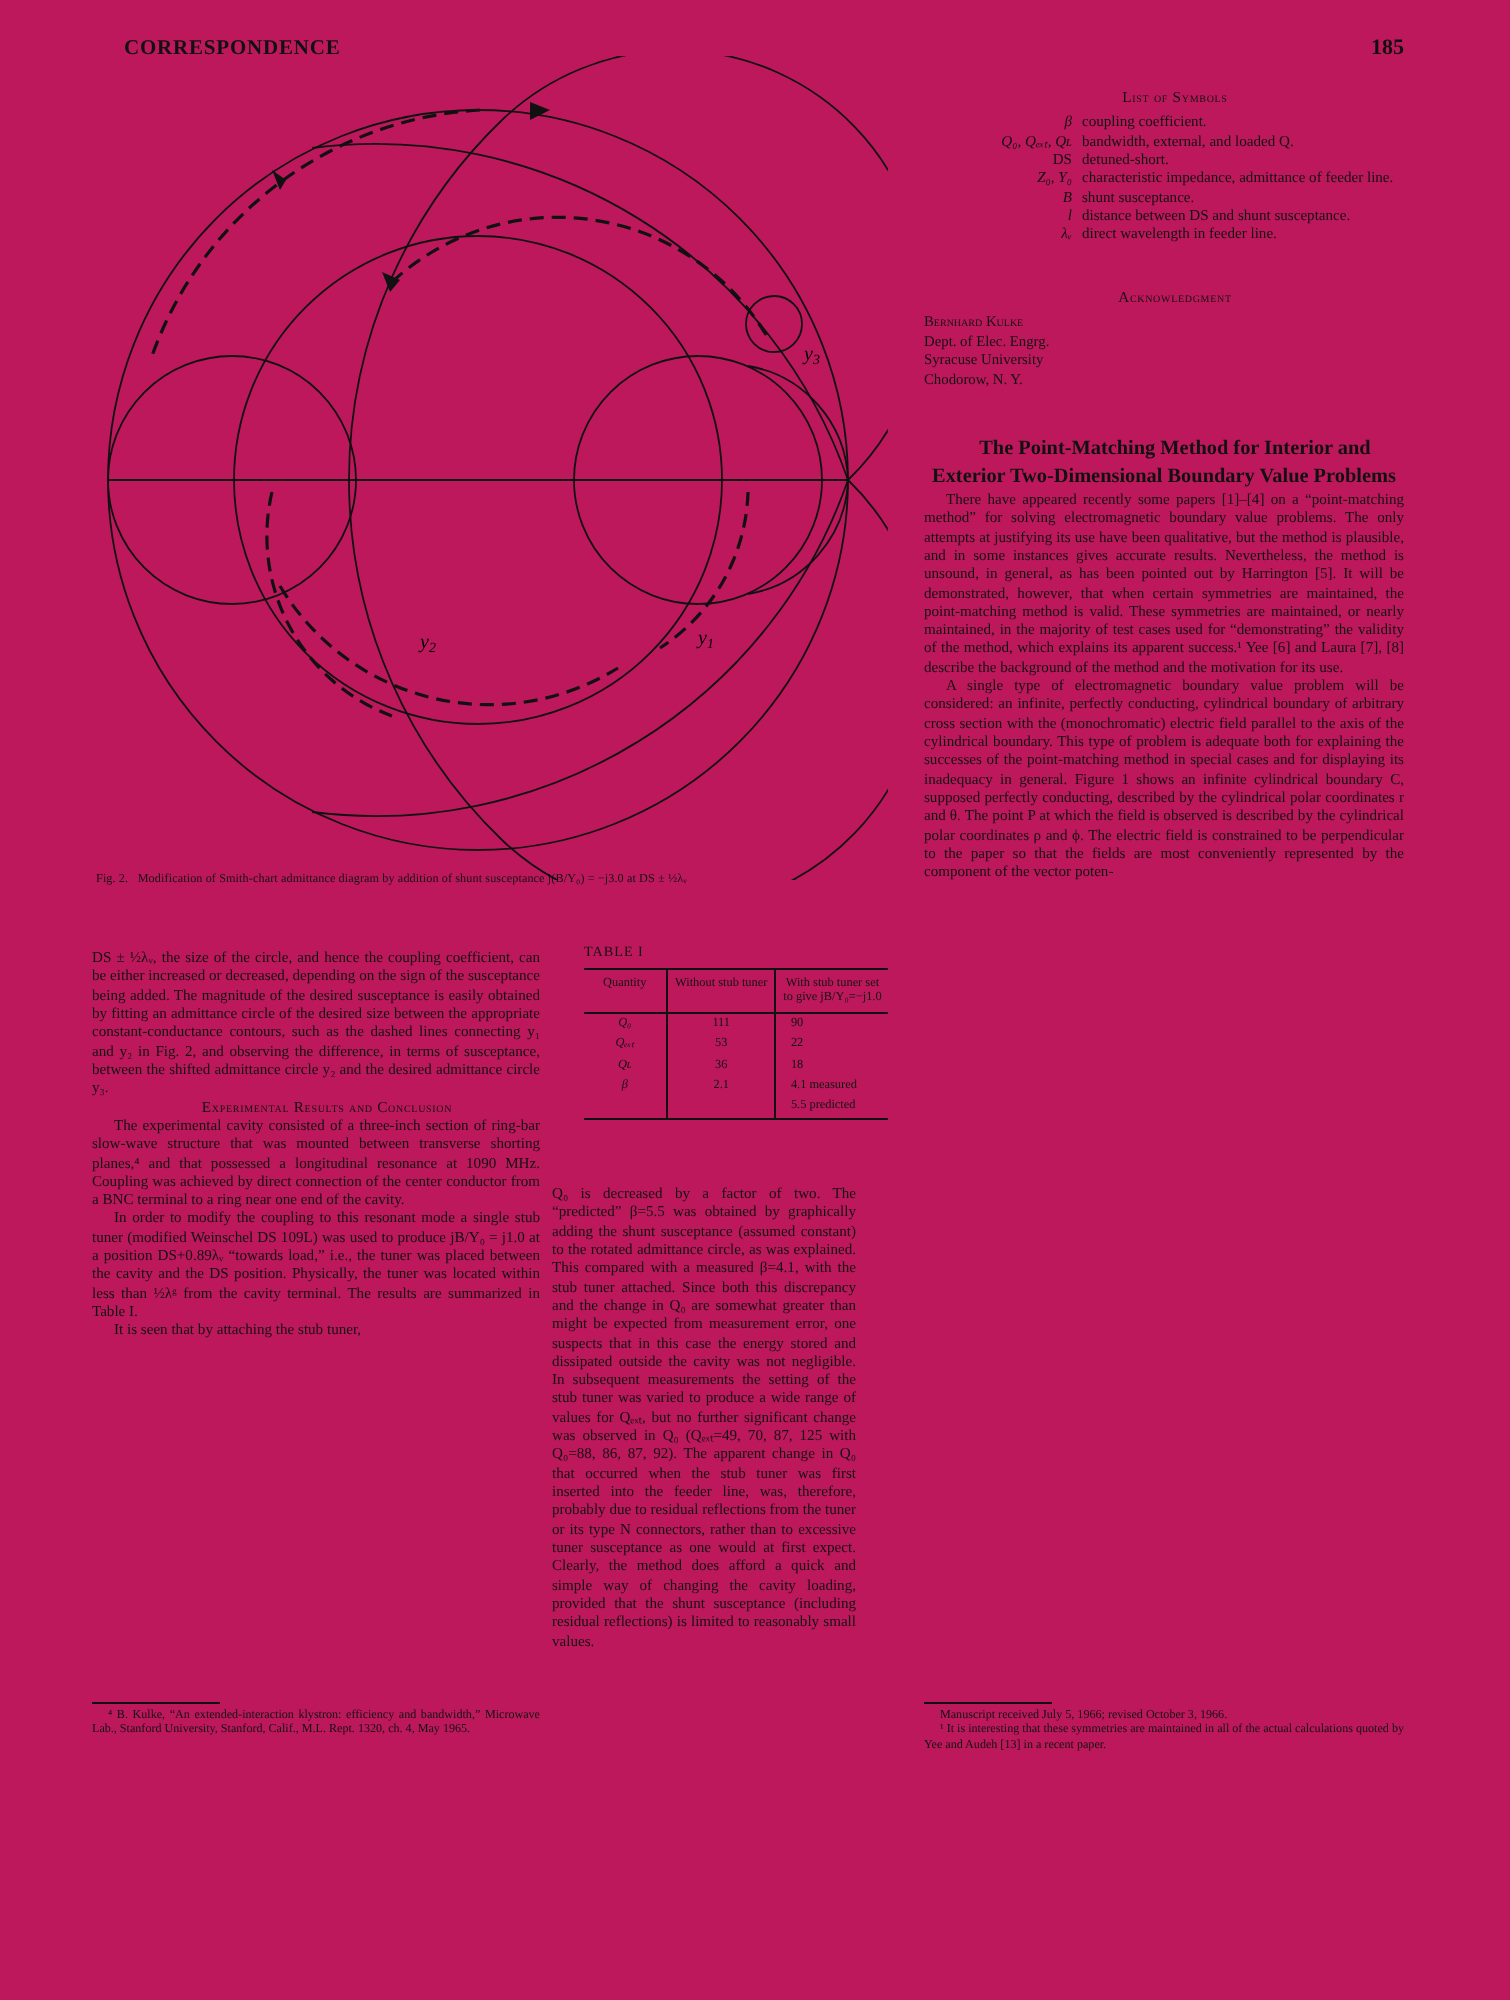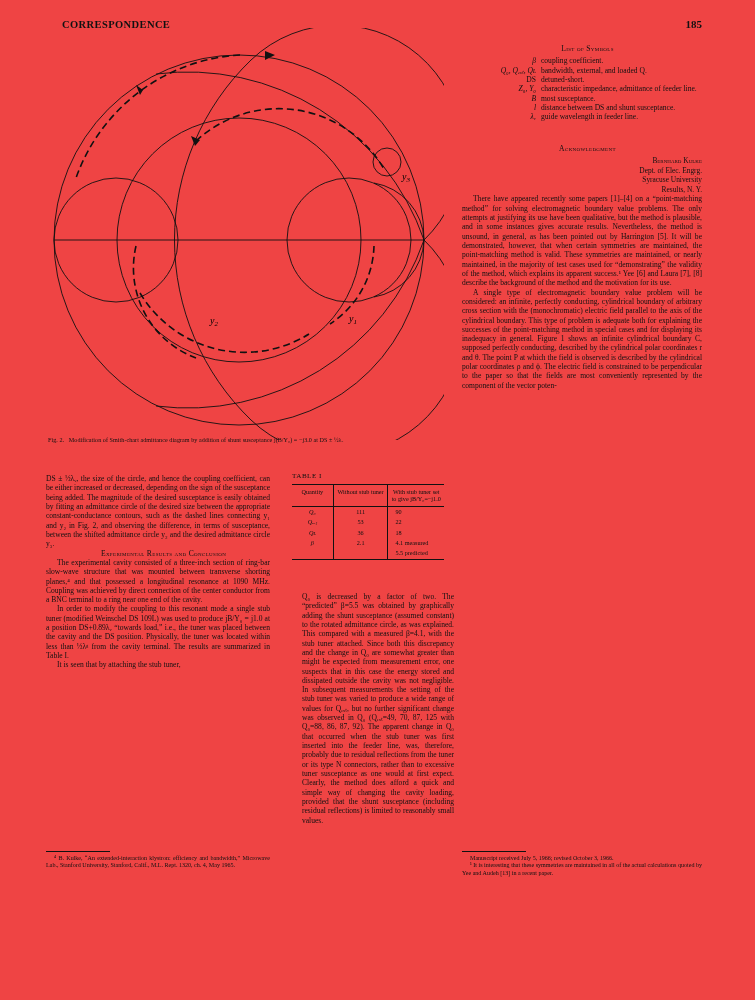--- a/index.html
+++ b/index.html
@@ -7,21 +7,21 @@
     width:755px;height:1000px;
     font-family:"Liberation Serif", serif;
     color:#111;
     position:relative;
     overflow:hidden;
   }
   .page{
     position:absolute;
     left:0;top:0;
     width:755px;height:1000px;
-    background:#ef4444;
+    background:#be185d;
   }
   
   .runhead{
     position:absolute;left:62px;top:18px;width:640px;
     display:flex;justify-content:space-between;align-items:baseline;
   }
   .runhead .title{
     font-family:"Liberation Serif", serif;
     font-weight:bold;font-size:10.5px;letter-spacing:.4px;
   }
@@ -40,33 +40,33 @@
     position:absolute;
     font-size:7.55px;
     line-height:1.235;
     text-align:justify;
     text-justify:inter-word;
     hyphens:manual;
   }
   .col p{margin:0;text-indent:11px;}
   .col p.noindent{text-indent:0;}
   .col1{left:46px;top:474px;width:224px;}
-  .col2{left:302px;top:592px;width:152px;}
+  .col2{left:276px;top:592px;width:152px;}
   .col3{left:462px;top:44px;width:240px;}
 
   .sechead{
     text-align:center;font-variant:small-caps;
     font-size:7.6px;letter-spacing:.35px;
     margin:7px 0 4px 0;text-indent:0;
   }
   .arttitle{
     font-weight:bold;font-size:10.2px;line-height:1.3;
     text-align:center;margin:0 0 6px 0;text-indent:0;
   }
-  .byline{text-align:right;font-variant:small-caps;font-size:7.4px;line-height:1.3;margin-top:3px;}
+  .byline{text-align:left;font-variant:small-caps;font-size:7.4px;line-height:1.3;margin-top:3px;}
   .byline .plain{font-variant:normal;}
 
   
   .symlist{margin-top:3px;font-size:7.55px;line-height:1.235;}
   .symrow{display:flex;margin-bottom:0px;}
   .symrow .sym{width:74px;text-align:right;padding-right:5px;flex:0 0 74px;font-style:italic;}
   .symrow .sym.up{font-style:normal;}
   .symrow .def{flex:1;text-align:justify;}
 
   
@@ -236,41 +236,42 @@
       <div class="symrow">
         <div class="sym up">DS</div>
         <div class="def">detuned-short.</div>
       </div>
       <div class="symrow">
         <div class="sym">Z₀, Y₀</div>
         <div class="def">characteristic impedance, admittance of feeder line.</div>
       </div>
       <div class="symrow">
         <div class="sym">B</div>
-        <div class="def">most susceptance.</div>
+        <div class="def">shunt susceptance.</div>
       </div>
       <div class="symrow">
         <div class="sym">l</div>
         <div class="def">distance between DS and shunt susceptance.</div>
       </div>
       <div class="symrow">
         <div class="sym">λᵥ</div>
-        <div class="def">guide wavelength in feeder line.</div>
+        <div class="def">direct wavelength in feeder line.</div>
       </div>
     </div>
 
     <p class="sechead" style="margin-top:22px">Acknowledgment</p>
 
     <div class="byline">
       <div>Bernhard Kulke</div>
       <div class="plain">Dept. of Elec. Engrg.</div>
       <div class="plain">Syracuse University</div>
-      <div class="plain">Results, N. Y.</div>
+      <div class="plain">Chodorow, N. Y.</div>
     </div>
 
+    <p class="arttitle" style="margin-top:24px">The Point-Matching Method for Interior and Exterior Two-Dimensional Boundary Value Problems</p>
 
     <p>There have appeared recently some papers [1]–[4] on a “point-matching method” for solving electromagnetic boundary value problems. The only attempts at justifying its use have been qualitative, but the method is plausible, and in some instances gives accurate results. Nevertheless, the method is unsound, in general, as has been pointed out by Harrington [5]. It will be demonstrated, however, that when certain symmetries are maintained, the point-matching method is valid. These symmetries are maintained, or nearly maintained, in the majority of test cases used for “demonstrating” the validity of the method, which explains its apparent success.¹ Yee [6] and Laura [7], [8] describe the background of the method and the motivation for its use.</p>
     <p>A single type of electromagnetic boundary value problem will be considered: an infinite, perfectly conducting, cylindrical boundary of arbitrary cross section with the (monochromatic) electric field parallel to the axis of the cylindrical boundary. This type of problem is adequate both for explaining the successes of the point-matching method in special cases and for displaying its inadequacy in general. Figure 1 shows an infinite cylindrical boundary C, supposed perfectly conducting, described by the cylindrical polar coordinates r and θ. The point P at which the field is observed is described by the cylindrical polar coordinates ρ and ϕ. The electric field is constrained to be perpendicular to the paper so that the fields are most conveniently represented by the component of the vector poten-</p>
   </div>
 
   <div class="fnote fn3">
     <div class="fn-rule"></div>
     <p>Manuscript received July 5, 1966; revised October 3, 1966.</p>
     <p>¹ It is interesting that these symmetries are maintained in all of the actual calculations quoted by Yee and Audeh [13] in a recent paper.</p>
   </div>

